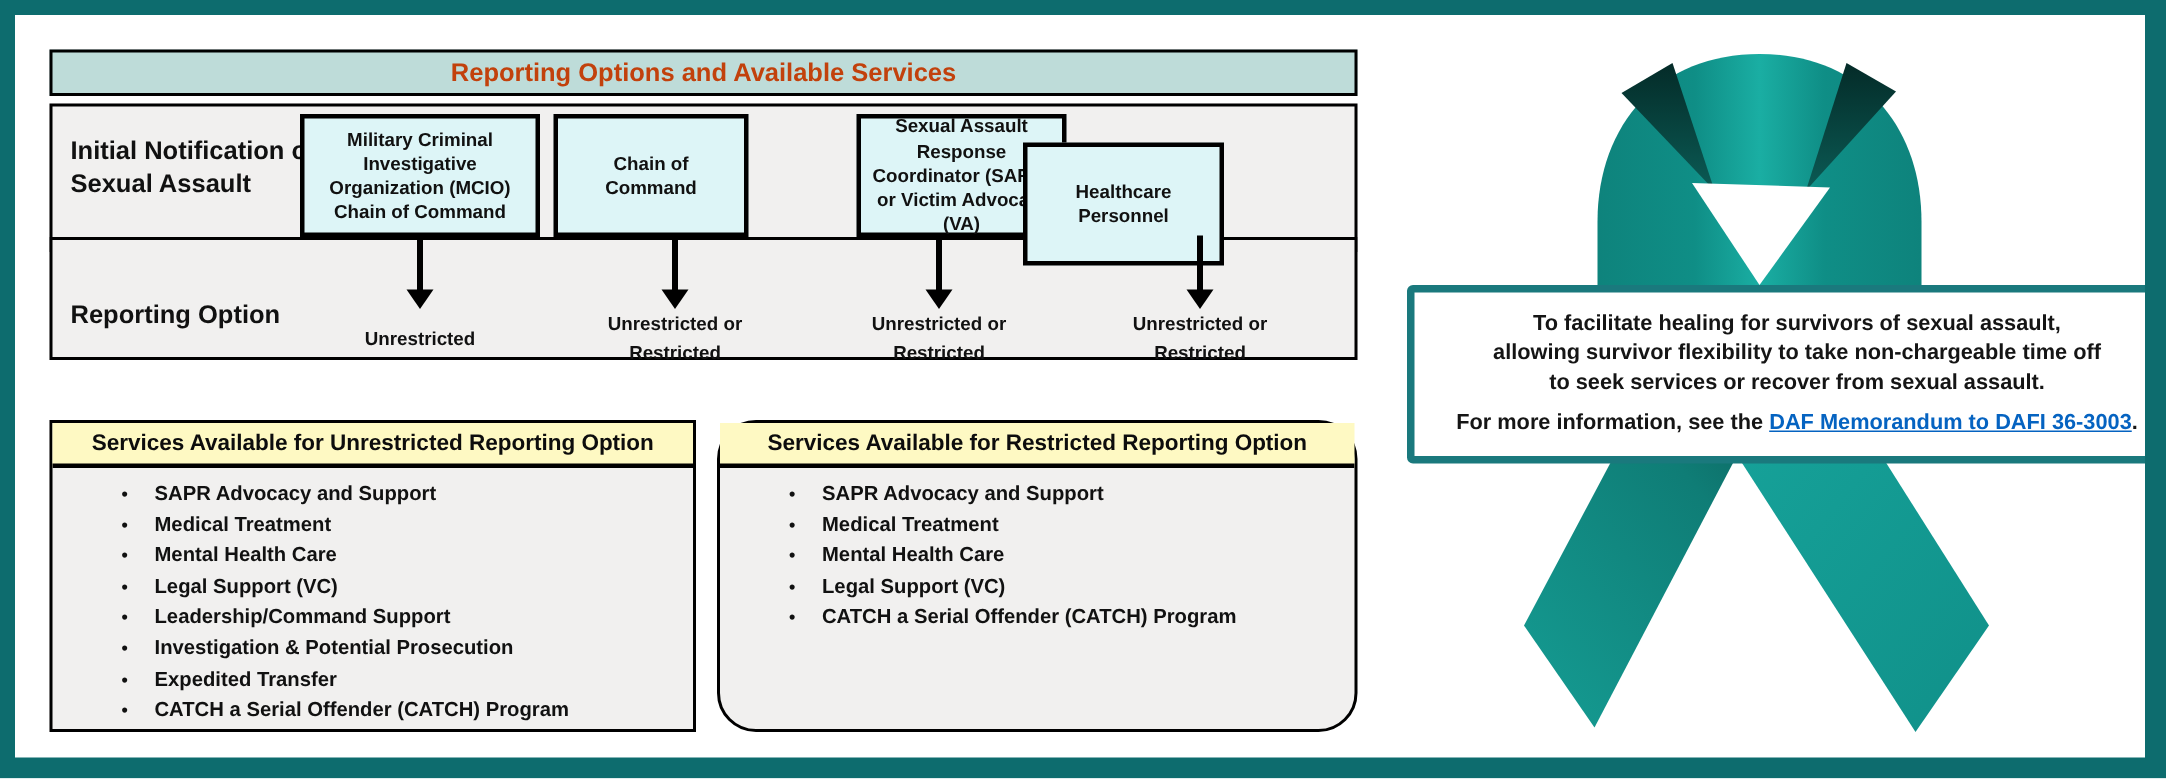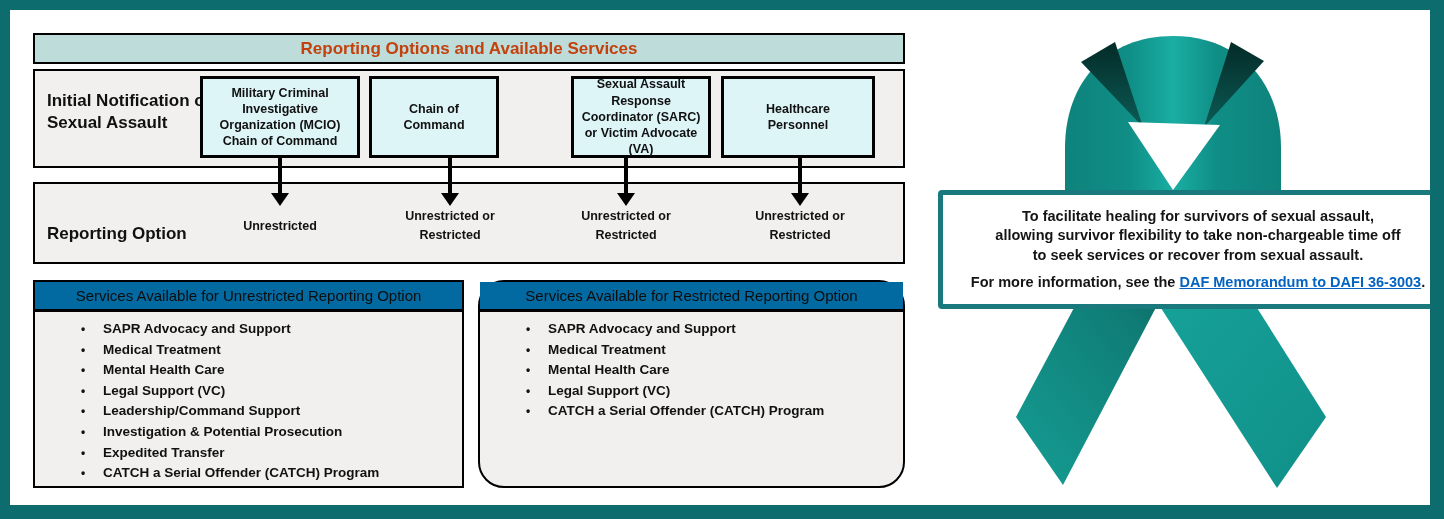--- a/index.html
+++ b/index.html
@@ -23,38 +23,38 @@
     position:absolute;left:33px;top:33px;width:872px;height:31px;
     background:#bedcd9;border:2px solid #000;box-sizing:border-box;
     display:flex;align-items:center;justify-content:center;
     font-size:17px;font-weight:700;color:#c2410c;
   }
   .row{
     position:absolute;left:33px;width:872px;
     background:#f1f0ef;border:2px solid #000;box-sizing:border-box;
   }
   .row1{top:69px;height:99px;}
-  .row2{top:182px;height:82px;}
+  .row2{top:158px;height:82px;}
   .row-label{
     position:absolute;left:12px;
     font-size:17px;font-weight:700;color:#111;line-height:1.3;
   }
   .row1 .row-label{top:19px;width:170px;}
   .row2 .row-label{top:39px;width:200px;}
   .src-box{
     position:absolute;top:76px;height:82px;
     background:#ddf5f7;border:3px solid #000;box-sizing:border-box;
     display:flex;align-items:center;justify-content:center;text-align:center;
     font-size:12.5px;font-weight:700;color:#111;line-height:1.3;
     padding:0 5px;z-index:2;
   }
   .src-1{left:200px;width:160px;}
   .src-2{left:369px;width:130px;}
   .src-3{left:571px;width:140px;align-items:center;}
-  .src-4{left:721px;width:154px;}
+  .src-4{left:682px;width:134px;margin-top:19px;}
   .src-4 .box-label{max-width:84px;}
   .arrow{position:absolute;top:157px;width:18px;height:50px;z-index:5;}
   .arrow .shaft{position:absolute;left:7px;top:0;width:4px;height:37px;background:#000;}
   .arrow .head{
     position:absolute;left:0;top:36px;width:0;height:0;
     border-left:9px solid transparent;border-right:9px solid transparent;
     border-top:13px solid #000;
   }
   .arrow-1{left:271px;} .arrow-2{left:441px;} .arrow-3{left:617px;} .arrow-4{left:791px;}
   .option{
@@ -63,23 +63,23 @@
     font-size:12.5px;font-weight:700;color:#111;line-height:1.5;
   }
   .opt-1{left:210px;} .opt-2{left:380px;} .opt-3{left:556px;} .opt-4{left:730px;}
   .svc-box{
     position:absolute;top:280px;height:208px;
     border:2px solid #000;box-sizing:border-box;background:#f1f0ef;z-index:2;
   }
   .svc-left{left:33px;width:431px;}
   .svc-right{left:478px;width:427px;border-radius:26px;}
   .svc-header{
-    height:30px;background:#0369a1;border-bottom:3px solid #000;box-sizing:border-box;
+    height:30px;background:#fef9c3;border-bottom:3px solid #000;box-sizing:border-box;
     display:flex;align-items:center;justify-content:center;
-    font-size:15px;font-weight:400;color:#0d0d0d;
+    font-size:15px;font-weight:700;color:#0d0d0d;
   }
   .svc-body{padding:7px 8px 0 46px;}
   .svc-item{
     display:flex;align-items:baseline;
     font-size:13.5px;font-weight:700;color:#111;line-height:20.6px;
   }
   .svc-item .bullet{width:22px;flex:0 0 22px;font-size:12px;}
   
   .ribbon-svg{position:absolute;left:1005px;top:30px;width:340px;height:462px;z-index:1;}
   .info-box{

